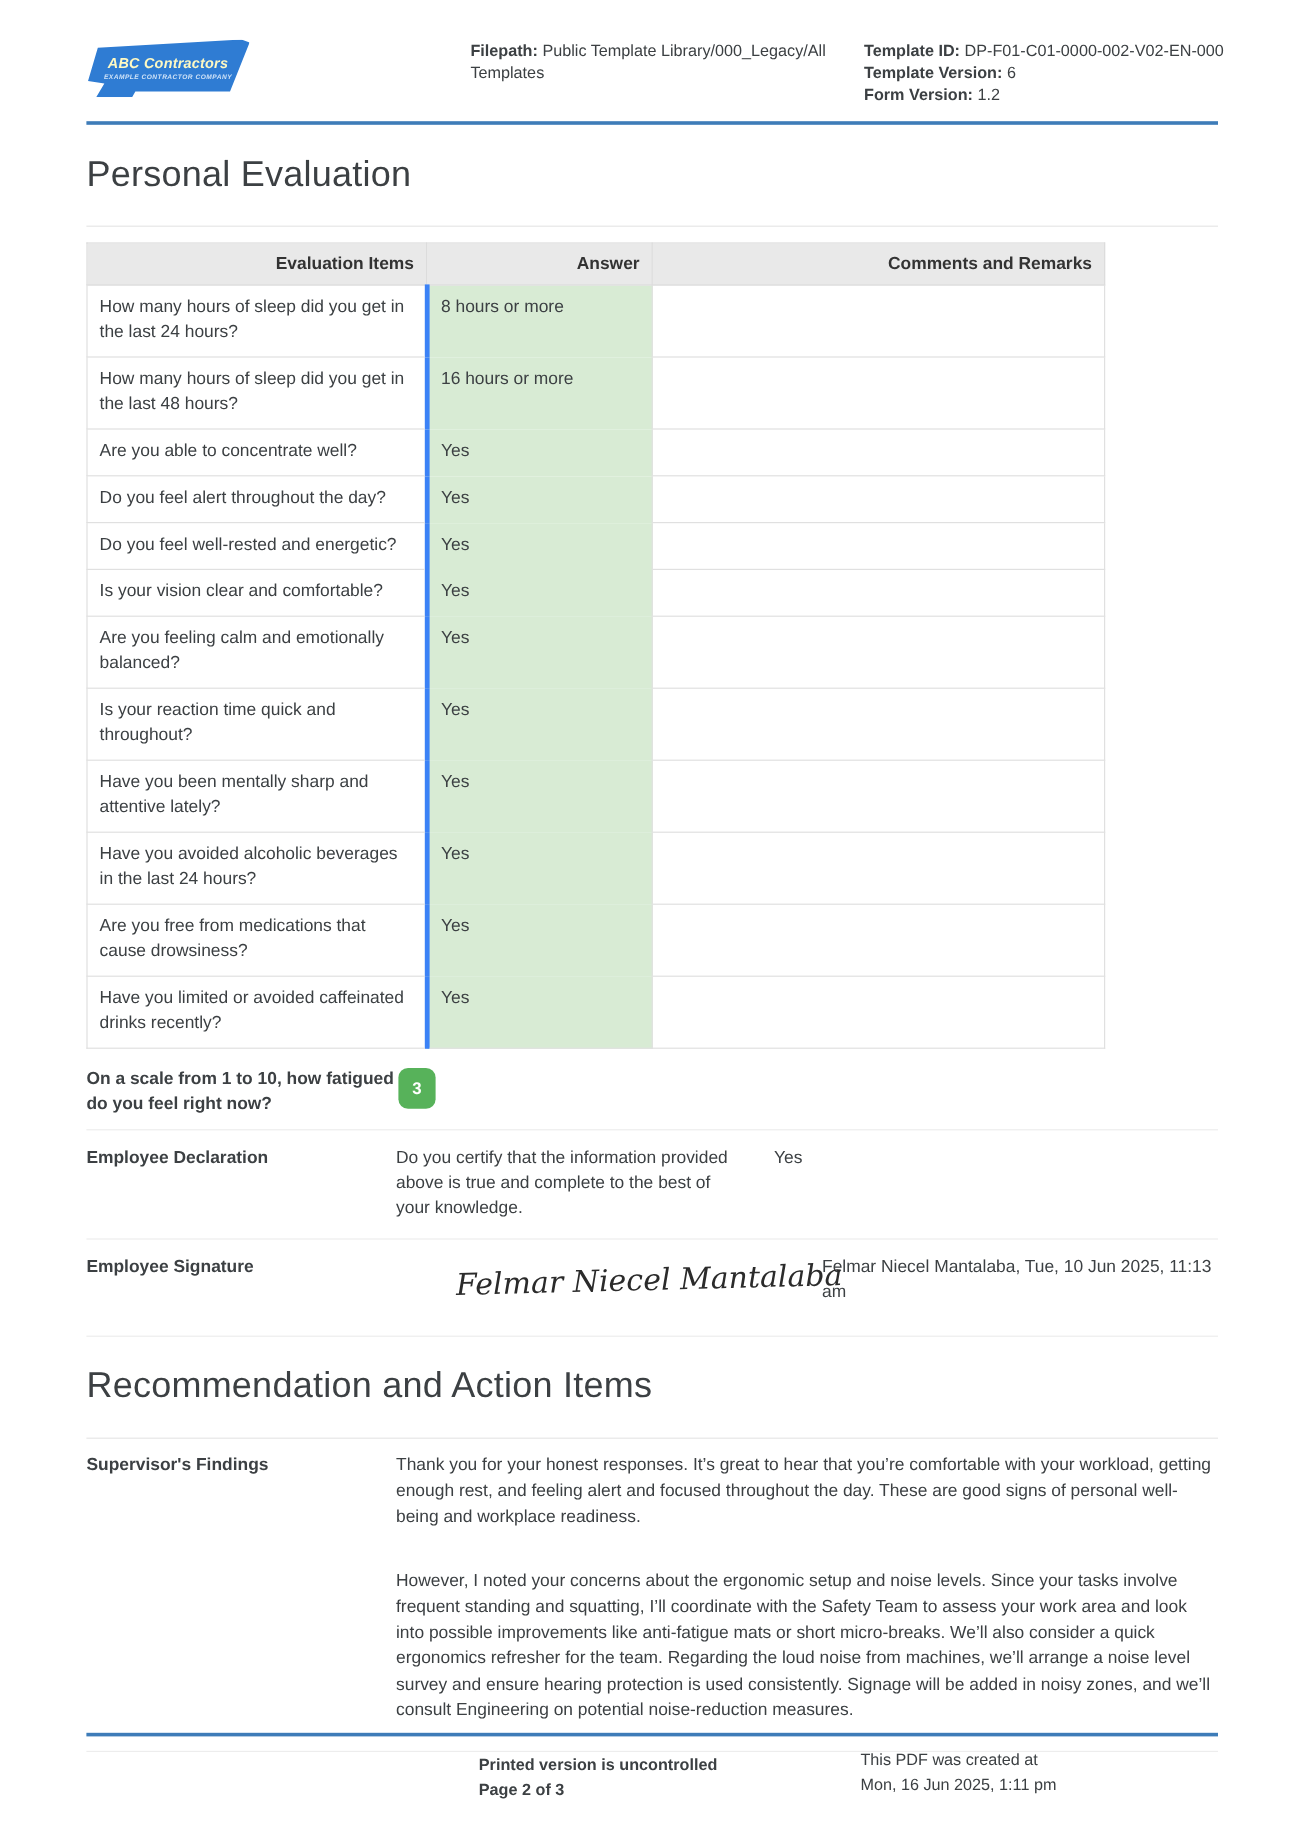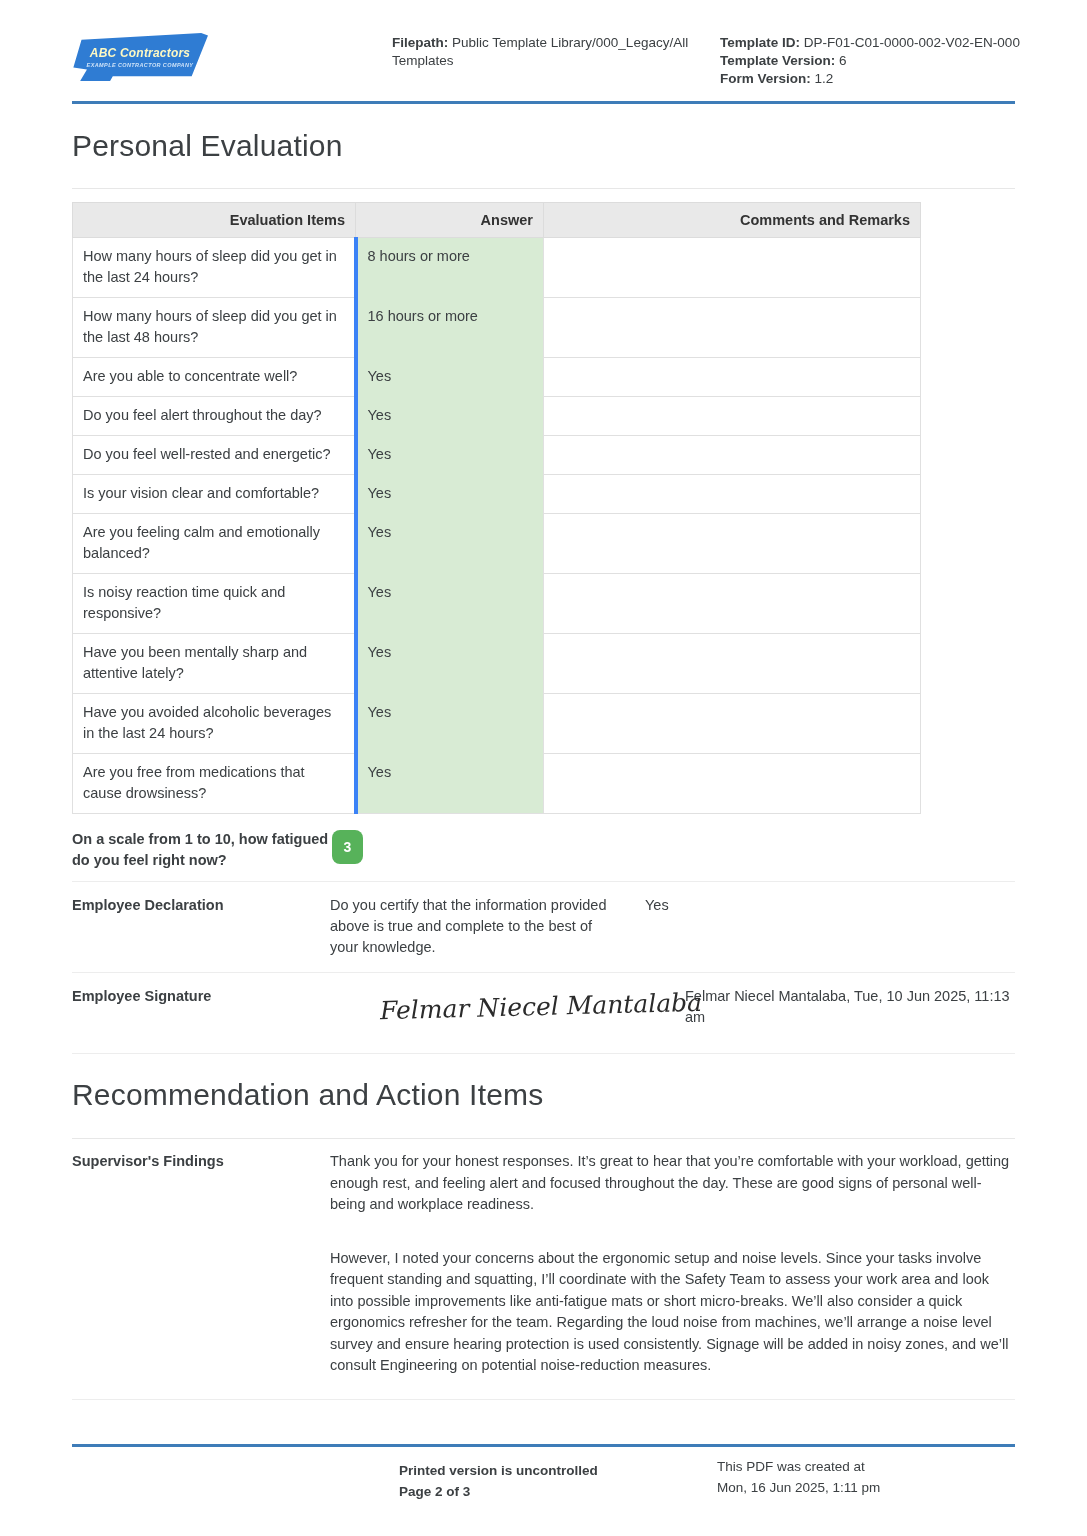--- a/index.html
+++ b/index.html
@@ -142,36 +142,41 @@
           <td class="item">Is your vision clear and comfortable?</td>
           <td class="answer">Yes</td>
           <td class="comments"></td>
         </tr>
         <tr>
           <td class="item">Are you feeling calm and emotionally balanced?</td>
           <td class="answer">Yes</td>
           <td class="comments"></td>
         </tr>
         <tr>
-          <td class="item">Is noisy reaction time quick and responsive?</td>
+          <td class="item">Is your reaction time quick and throughout?</td>
           <td class="answer">Yes</td>
           <td class="comments"></td>
         </tr>
         <tr>
           <td class="item">Have you been mentally sharp and attentive lately?</td>
           <td class="answer">Yes</td>
           <td class="comments"></td>
         </tr>
         <tr>
           <td class="item">Have you avoided alcoholic beverages in the last 24 hours?</td>
           <td class="answer">Yes</td>
           <td class="comments"></td>
         </tr>
         <tr>
           <td class="item">Are you free from medications that cause drowsiness?</td>
+          <td class="answer">Yes</td>
+          <td class="comments"></td>
+        </tr>
+        <tr>
+          <td class="item">Have you limited or avoided caffeinated drinks recently?</td>
           <td class="answer">Yes</td>
           <td class="comments"></td>
         </tr>
       </tbody>
   </table>
 
   <div class="scale-row">
     <div class="scale-label">On a scale from 1 to 10, how fatigued do you feel right now?</div>
     <div class="scale-badge">3</div>
   </div>

